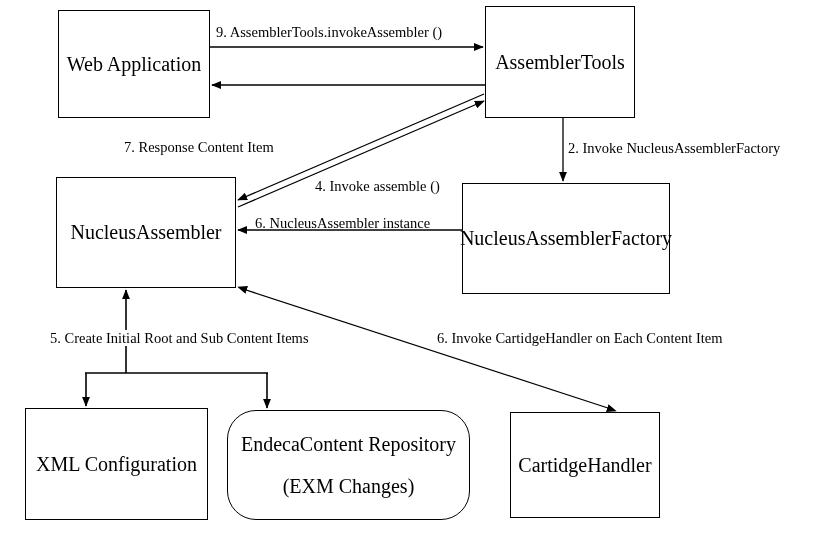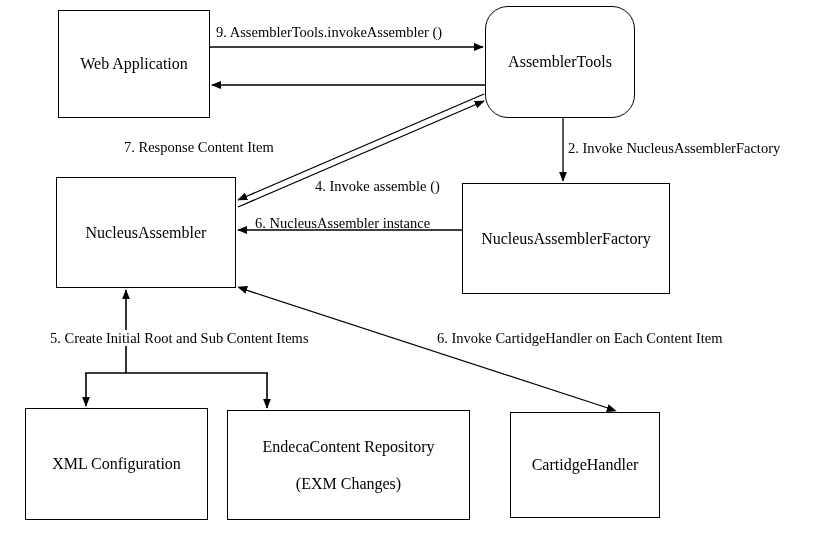--- a/index.html
+++ b/index.html
@@ -30,21 +30,21 @@
   .node {
     position: absolute;
     box-sizing: border-box;
     border: 1px solid #000000;
     background: #ffffff;
     display: flex;
     flex-direction: column;
     align-items: center;
     justify-content: center;
     text-align: center;
-    font-size: 16px;
+    font-size: 20px;
     line-height: 1.25;
     color: #000000;
     z-index: 2;
   }
   .node-label {
     display: block;
     padding: 0 4px;
     white-space: nowrap;
   }
   .node-sublabel {
@@ -100,37 +100,37 @@
 
     <line x1="614" y1="410" x2="240" y2="288" stroke="#000000" stroke-width="1.3" marker-start="none"></line>
     <line x1="240" y1="288" x2="616" y2="411" stroke="#000000" stroke-width="0" marker-end="url(#arrowhead)"></line>
     <line x1="330" y1="317" x2="238" y2="287" stroke="#000000" stroke-width="0" marker-end="url(#arrowhead)"></line>
   </svg>
 
   <div class="node" style="left:58px; top:10px; width:152px; height:108px;">
     <span class="node-label">Web Application</span>
   </div>
 
-  <div class="node" style="left:485px; top:6px; width:150px; height:112px;border-radius:23px;">
+  <div class="node" style="left:485px; top:6px; width:150px; height:112px;">
     <span class="node-label">AssemblerTools</span>
   </div>
 
   <div class="node" style="left:56px; top:177px; width:180px; height:111px;">
     <span class="node-label">NucleusAssembler</span>
   </div>
 
   <div class="node" style="left:462px; top:183px; width:208px; height:111px;">
     <span class="node-label">NucleusAssemblerFactory</span>
   </div>
 
   <div class="node" style="left:25px; top:408px; width:183px; height:112px;">
     <span class="node-label">XML Configuration</span>
   </div>
 
-  <div class="node" style="left:227px; top:410px; width:243px; height:110px;">
+  <div class="node" style="left:227px; top:410px; width:243px; height:110px;border-radius:29px;">
     <span class="node-label">EndecaContent Repository</span>
     <span class="node-sublabel">(EXM Changes)</span>
   </div>
 
   <div class="node" style="left:510px; top:412px; width:150px; height:106px;">
     <span class="node-label">CartidgeHandler</span>
   </div>
 
   <div class="edge-label" style="left:216px; top:24px;">9. AssemblerTools.invokeAssembler ()</div>
 

